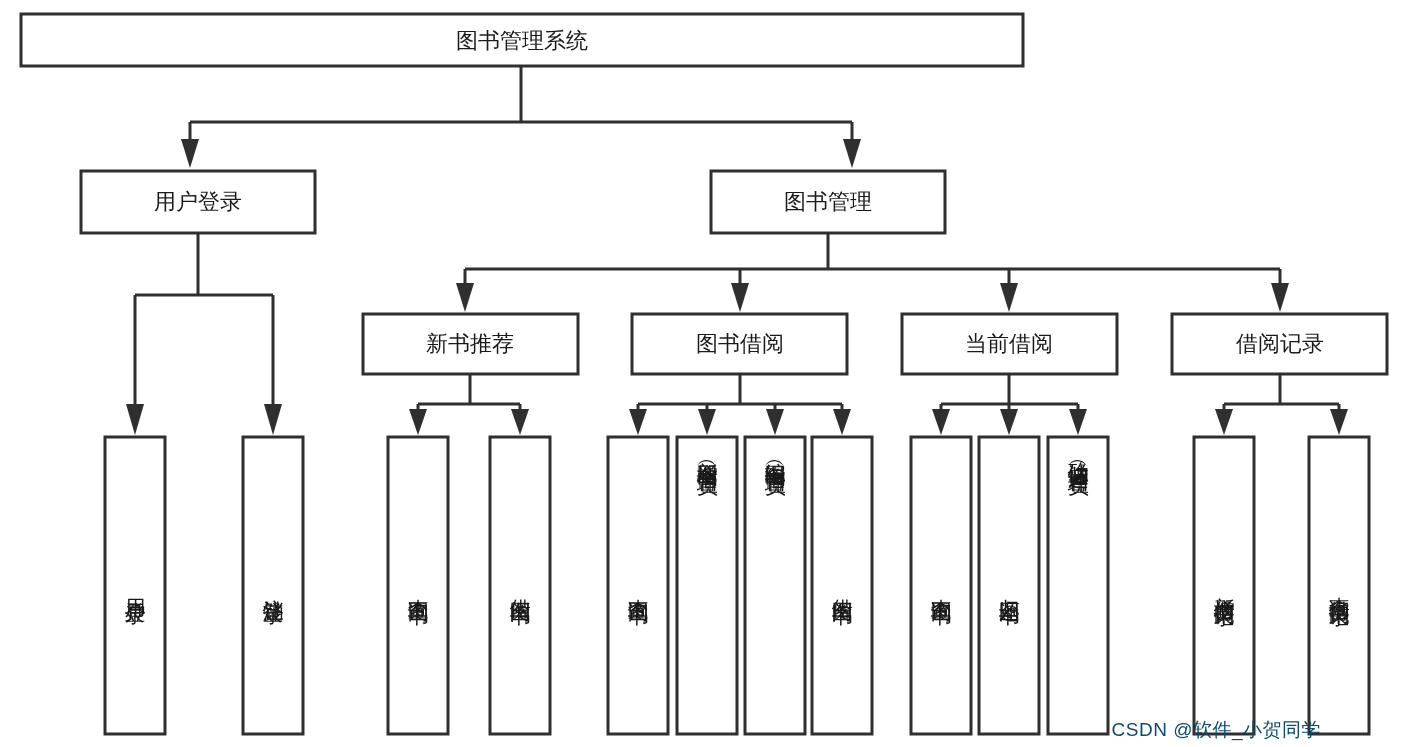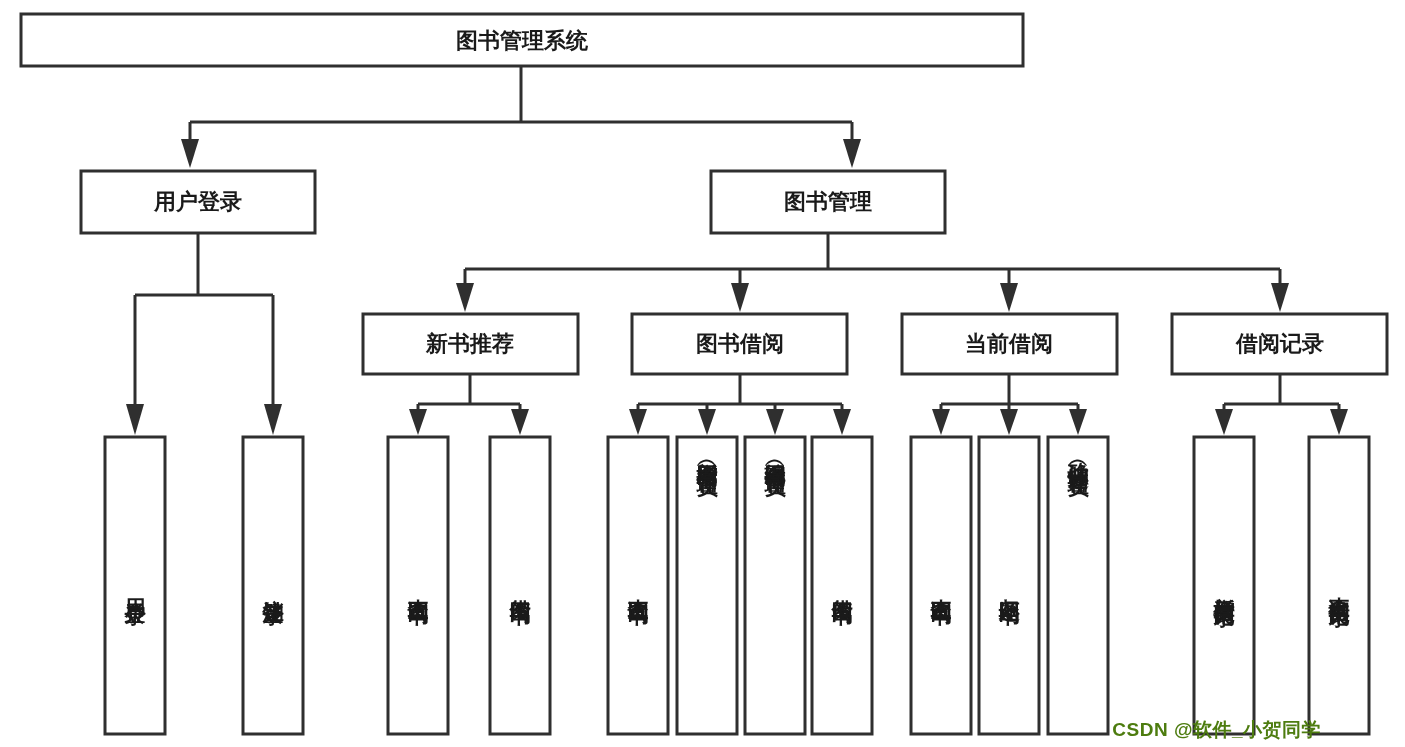--- a/index.html
+++ b/index.html
@@ -12,21 +12,20 @@
     height: 747px;
     font-family: "Liberation Sans", "DejaVu Sans", sans-serif;
     overflow: hidden;
     position: relative;
   }
   #diagram-root {
     position: relative;
     width: 1335px;
     height: 747px;
     background: #ffffff;
-    font-weight: bold;
   }
   svg.flow {
     position: absolute;
     left: 0;
     top: 0;
     width: 1405px;
     height: 747px;
     display: block;
   }
   .node-rect {
@@ -62,21 +61,21 @@
     text-align: center;
     white-space: nowrap;
     pointer-events: none;
   }
   .watermark {
     position: absolute;
     right: 14px;
     bottom: 4px;
     font-family: "Liberation Sans", "DejaVu Sans", sans-serif;
     font-size: 19px;
-    color: #4d7c0f;
+    color: #0c4a6e;
     white-space: nowrap;
     letter-spacing: 0.5px;
   }
 </style>
 </head>
 <body>
 
 <div id="diagram-root">
 
   <svg class="flow" viewBox="0 0 1405 747" xmlns="http://www.w3.org/2000/svg">

